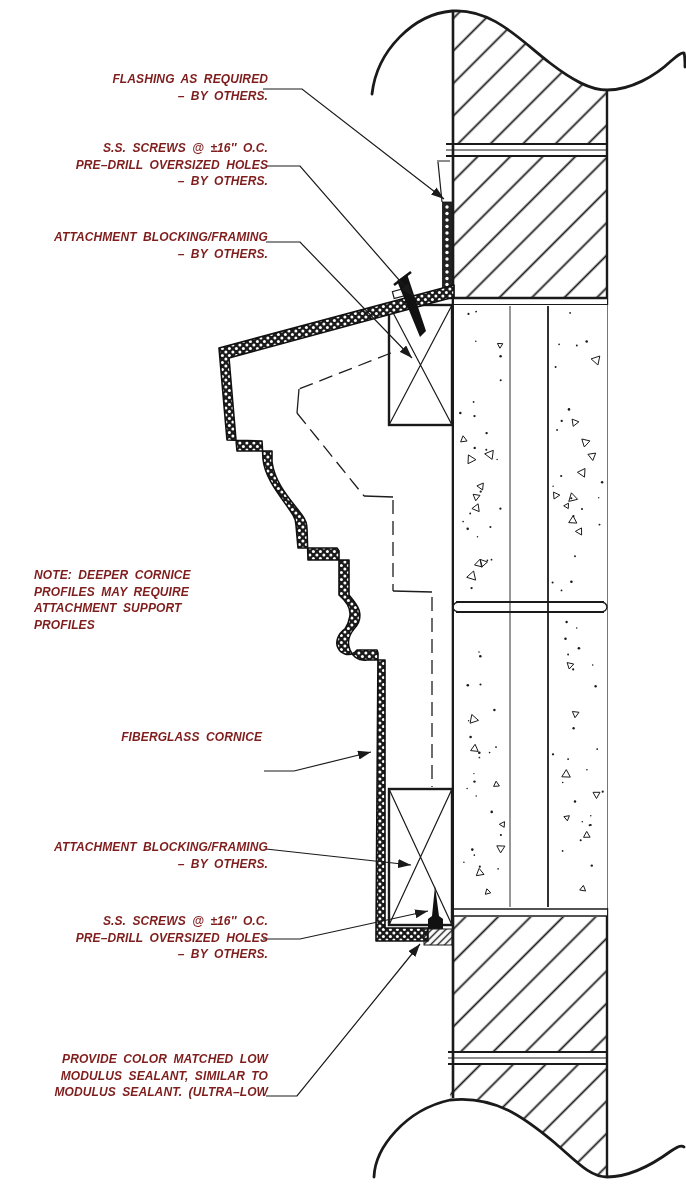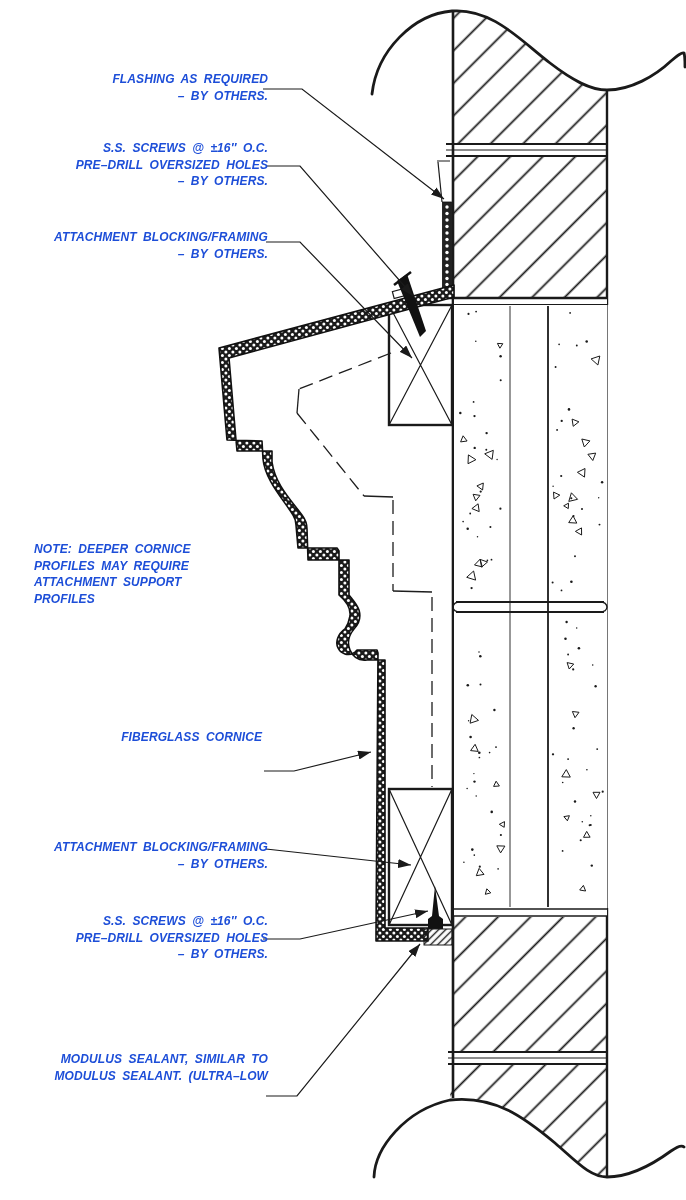--- a/index.html
+++ b/index.html
@@ -1,19 +1,19 @@
 <!DOCTYPE html>
 <html><head>
 <meta charset="utf-8">
 <style>
   html,body{margin:0;padding:0;background:#fff;}
   #sheet{position:relative;width:686px;height:1200px;background:#ffffff;overflow:hidden;
          font-family:"Liberation Sans", sans-serif;}
   #drawing{position:absolute;left:0;top:0;}
-  .anno{position:absolute;color:#1d4ed8;font-size:12px;font-weight:bold;font-style:italic;
+  .anno{position:absolute;color:#7f1d1d;font-size:12px;font-weight:bold;font-style:italic;
         line-height:16.5px;letter-spacing:0.1px;word-spacing:3px;white-space:nowrap;}
   .anno.right{text-align:right;}
   .anno.left{text-align:left;}
 </style>
 </head>
 <body>
 
 <div id="sheet">
 
 <svg id="drawing" width="686" height="1200" viewBox="0 0 686 1200" xmlns="http://www.w3.org/2000/svg">
@@ -305,21 +305,21 @@
     <div>S.S. SCREWS @ ±16″ O.C.</div>
     <div>PRE–DRILL OVERSIZED HOLES</div>
     <div>– BY OTHERS.</div>
   </div>
 
   <div class="anno right" style="right:418px;top:229px;">
     <div>ATTACHMENT BLOCKING/FRAMING</div>
     <div>– BY OTHERS.</div>
   </div>
 
-  <div class="anno left" style="left:34px;top:541px;">
+  <div class="anno left" style="left:34px;top:567px;">
     <div>NOTE: DEEPER CORNICE</div>
     <div>PROFILES MAY REQUIRE</div>
     <div>ATTACHMENT SUPPORT</div>
     <div>PROFILES</div>
   </div>
 
   <div class="anno right" style="right:424px;top:729px;">
     <div>FIBERGLASS CORNICE</div>
   </div>
 
@@ -328,17 +328,18 @@
     <div>– BY OTHERS.</div>
   </div>
 
   <div class="anno right" style="right:418px;top:913px;">
     <div>S.S. SCREWS @ ±16″ O.C.</div>
     <div>PRE–DRILL OVERSIZED HOLES</div>
     <div>– BY OTHERS.</div>
   </div>
 
   <div class="anno right" style="right:418px;top:1051px;">
+    <div>PROVIDE COLOR MATCHED LOW</div>
     <div>MODULUS SEALANT, SIMILAR TO</div>
     <div>MODULUS SEALANT. (ULTRA–LOW</div>
   </div>
 
 </div>
 
 </body></html>

